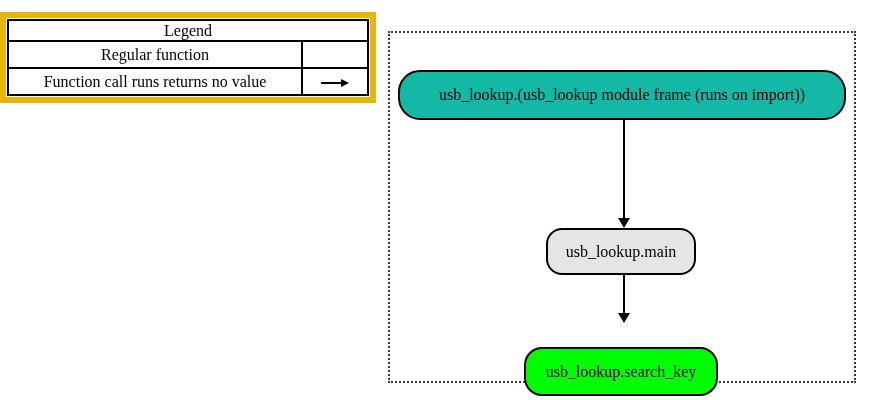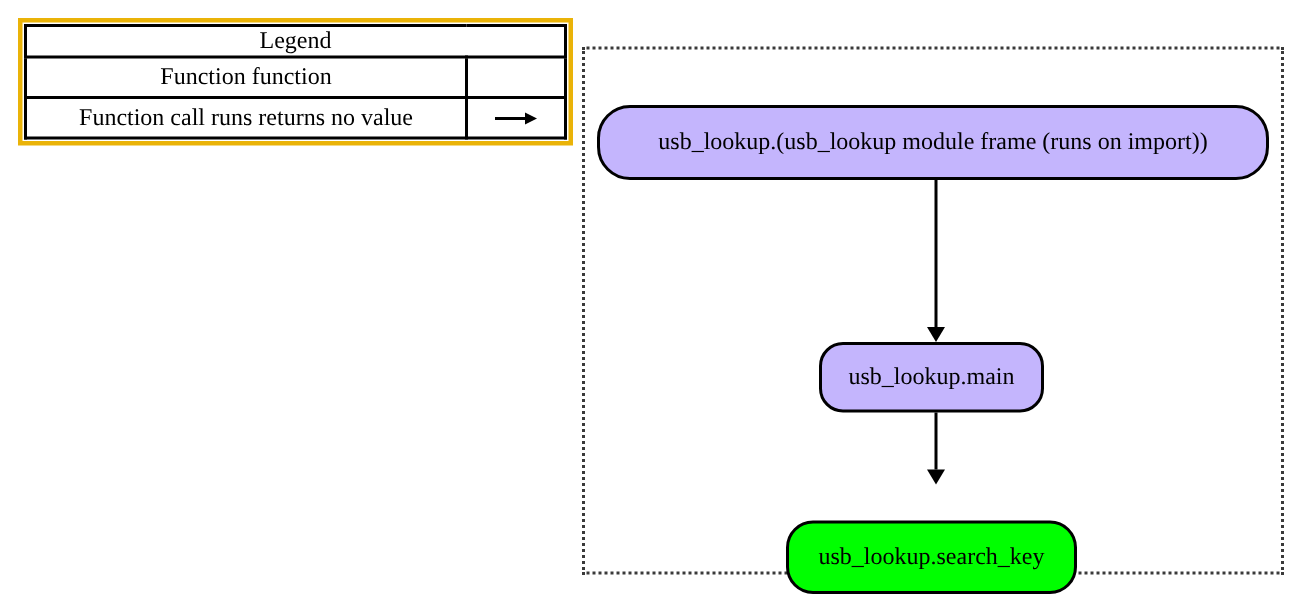--- a/index.html
+++ b/index.html
@@ -11,23 +11,23 @@
     position: relative;
     width: 873px;
     height: 400px;
     background: #ffffff;
     overflow: hidden;
   }
 
   
   .legend-wrap {
     position: absolute;
-    left: 12px;
+    left: 0;
     top: 12px;
-    border: 3px solid #eab308;
+    border: 6px solid #eab308;
     padding: 1px;
     background: #fff;
   }
   table.legend {
     border-collapse: collapse;
     font-size: 16px;
     color: #000;
   }
   table.legend td, table.legend th {
     border: 2px solid #000;
@@ -122,46 +122,46 @@
 
 <div class="canvas">
 
   <div class="legend-wrap">
     <table class="legend">
       <tbody>
           <tr>
         <th class="legend-title" colspan="2">Legend</th>
       </tr>
       <tr>
-        <td class="legend-label">Function function</td>
+        <td class="legend-label">Regular function</td>
         <td class="legend-swatch" style="background-color: rgb(255, 255, 255);"></td>
       </tr>
       <tr>
         <td class="legend-label">Function call runs returns no value</td>
         <td class="legend-swatch">
           <span class="arrow-solid">
             <span class="shaft"></span>
                 <span class="head"></span>
           </span>
         </td>
       </tr>
     </tbody>
       </table>
   </div>
 
   <div class="cluster">
 
-    <div class="node node-module-frame" style="background-color: #c4b5fd;">usb_lookup.(usb_lookup module frame (runs on import))</div>
+    <div class="node node-module-frame" style="background-color: #14b8a6;">usb_lookup.(usb_lookup module frame (runs on import))</div>
 
     <div class="edge edge-1">
       <span class="line"></span>
         <span class="head"></span>
     </div>
 
-    <div class="node node-main" style="background-color: #c4b5fd;">usb_lookup.main</div>
+    <div class="node node-main" style="background-color: #e5e5e5;">usb_lookup.main</div>
 
     <div class="edge edge-2">
       <span class="line"></span>
         <span class="head"></span>
     </div>
 
     <div class="node node-search-key" style="background-color: rgb(0, 255, 0);">usb_lookup.search_key</div>
   </div>
 
 </div>

